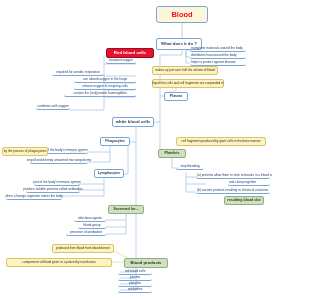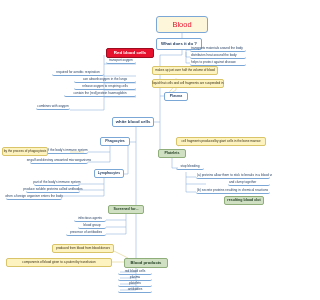--- a/index.html
+++ b/index.html
@@ -19,24 +19,23 @@
     text-align:center;
     line-height:1.05;
     white-space:nowrap;
     border-radius:2px;
   }
   
   .n-root{
     background:#fdf6da;
     border:1px solid #7ba7d7;
     color:#e8112d;
-    font-weight:normal;
+    font-weight:bold;
     font-size:7.5px;
     border-radius:3px;
-    margin-top:10px;
   }
   
   .n-red{
     background:#e8112d;
     border:1px solid #9c0d1f;
     color:#ffffff;
     font-weight:bold;
     font-size:4.4px;
   }
   

